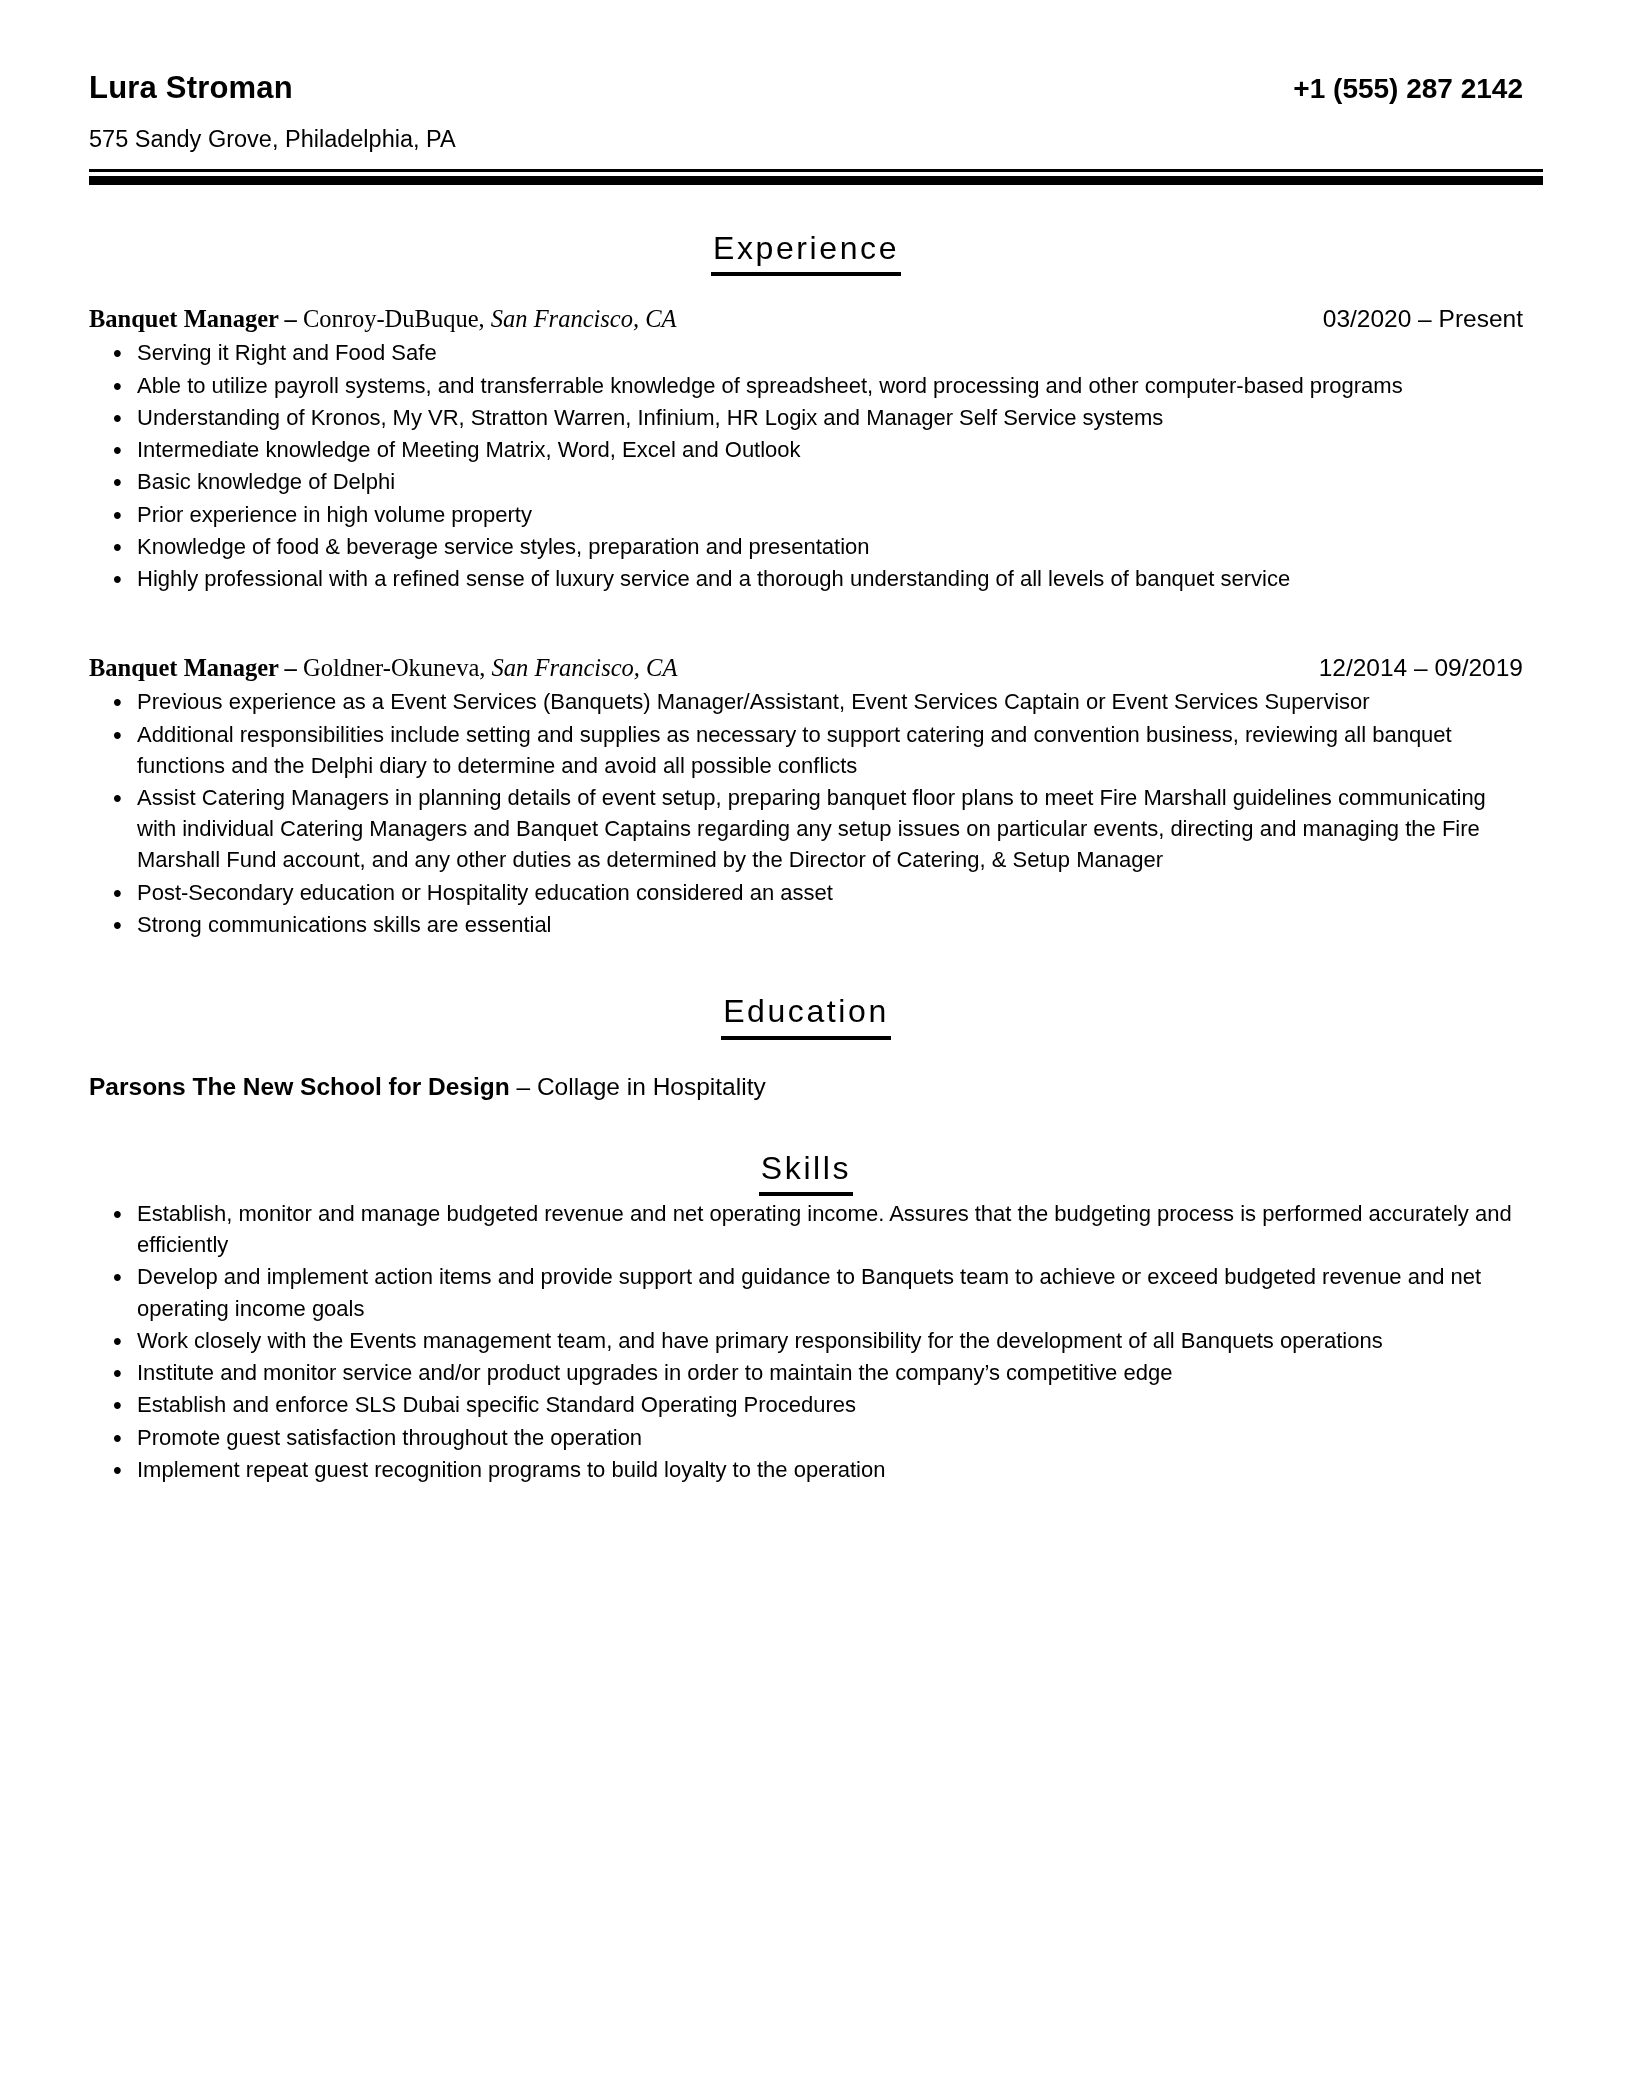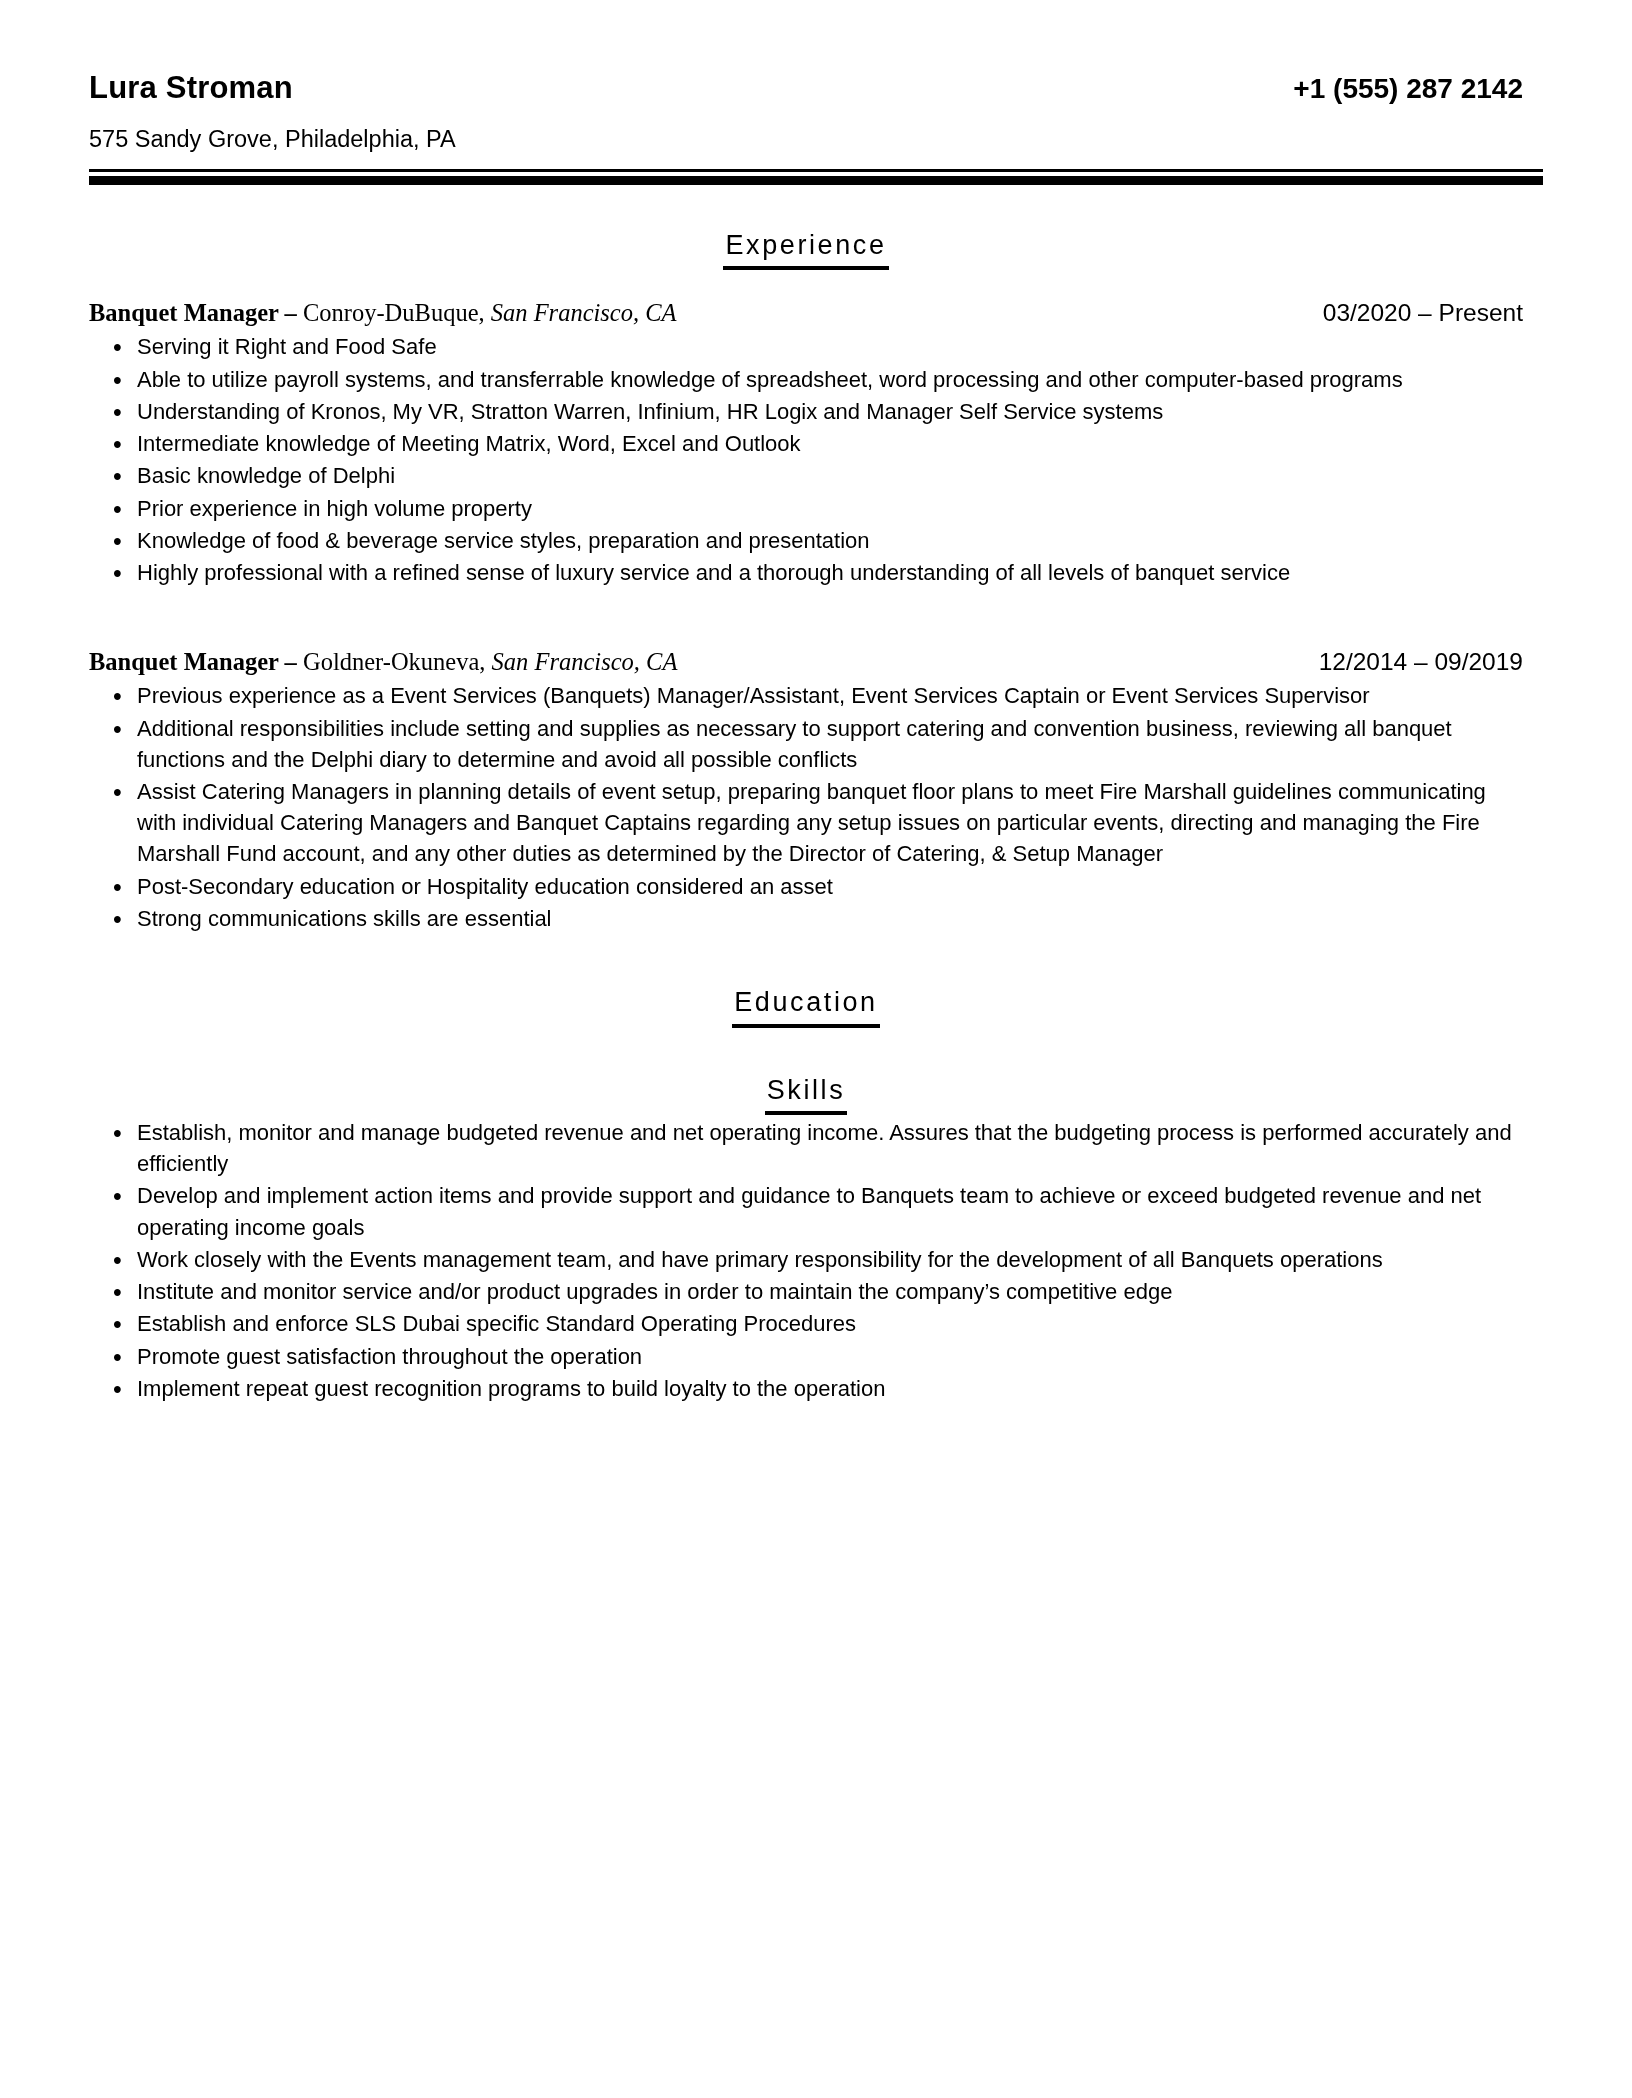--- a/index.html
+++ b/index.html
@@ -63,21 +63,21 @@
     padding: 0 94px 0 74px;
   }
   .section {
     margin-top: 0;
   }
   .section-title-wrap {
     text-align: center;
   }
   .section-title {
     display: inline-block;
-    font-size: 27px;
+    font-size: 32px;
     font-weight: normal;
     letter-spacing: 2.6px;
     line-height: 1.2;
     padding: 0 2px 5px 2px;
     border-bottom: 4px solid #000;
   }
 
   .entry {
     margin-top: 26px;
   }
@@ -177,20 +177,23 @@
           <li>Post-Secondary education or Hospitality education considered an asset</li>
           <li>Strong communications skills are essential</li>
         </ul>
       </div>
     </div>
 
     <div class="section edu-section">
       <div class="section-title-wrap">
         <span class="section-title">Education</span>
       </div>
+      <div class="edu-entry">
+        <span class="b">Parsons The New School for Design</span><span> – Collage in Hospitality</span>
+      </div>
     </div>
 
     <div class="section skills-section">
       <div class="section-title-wrap">
         <span class="section-title">Skills</span>
       </div>
       <ul class="bullets skills-list">
         <li>Establish, monitor and manage budgeted revenue and net operating income. Assures that the budgeting process is performed accurately and efficiently</li>
         <li>Develop and implement action items and provide support and guidance to Banquets team to achieve or exceed budgeted revenue and net operating income goals</li>
         <li>Work closely with the Events management team, and have primary responsibility for the development of all Banquets operations</li>

